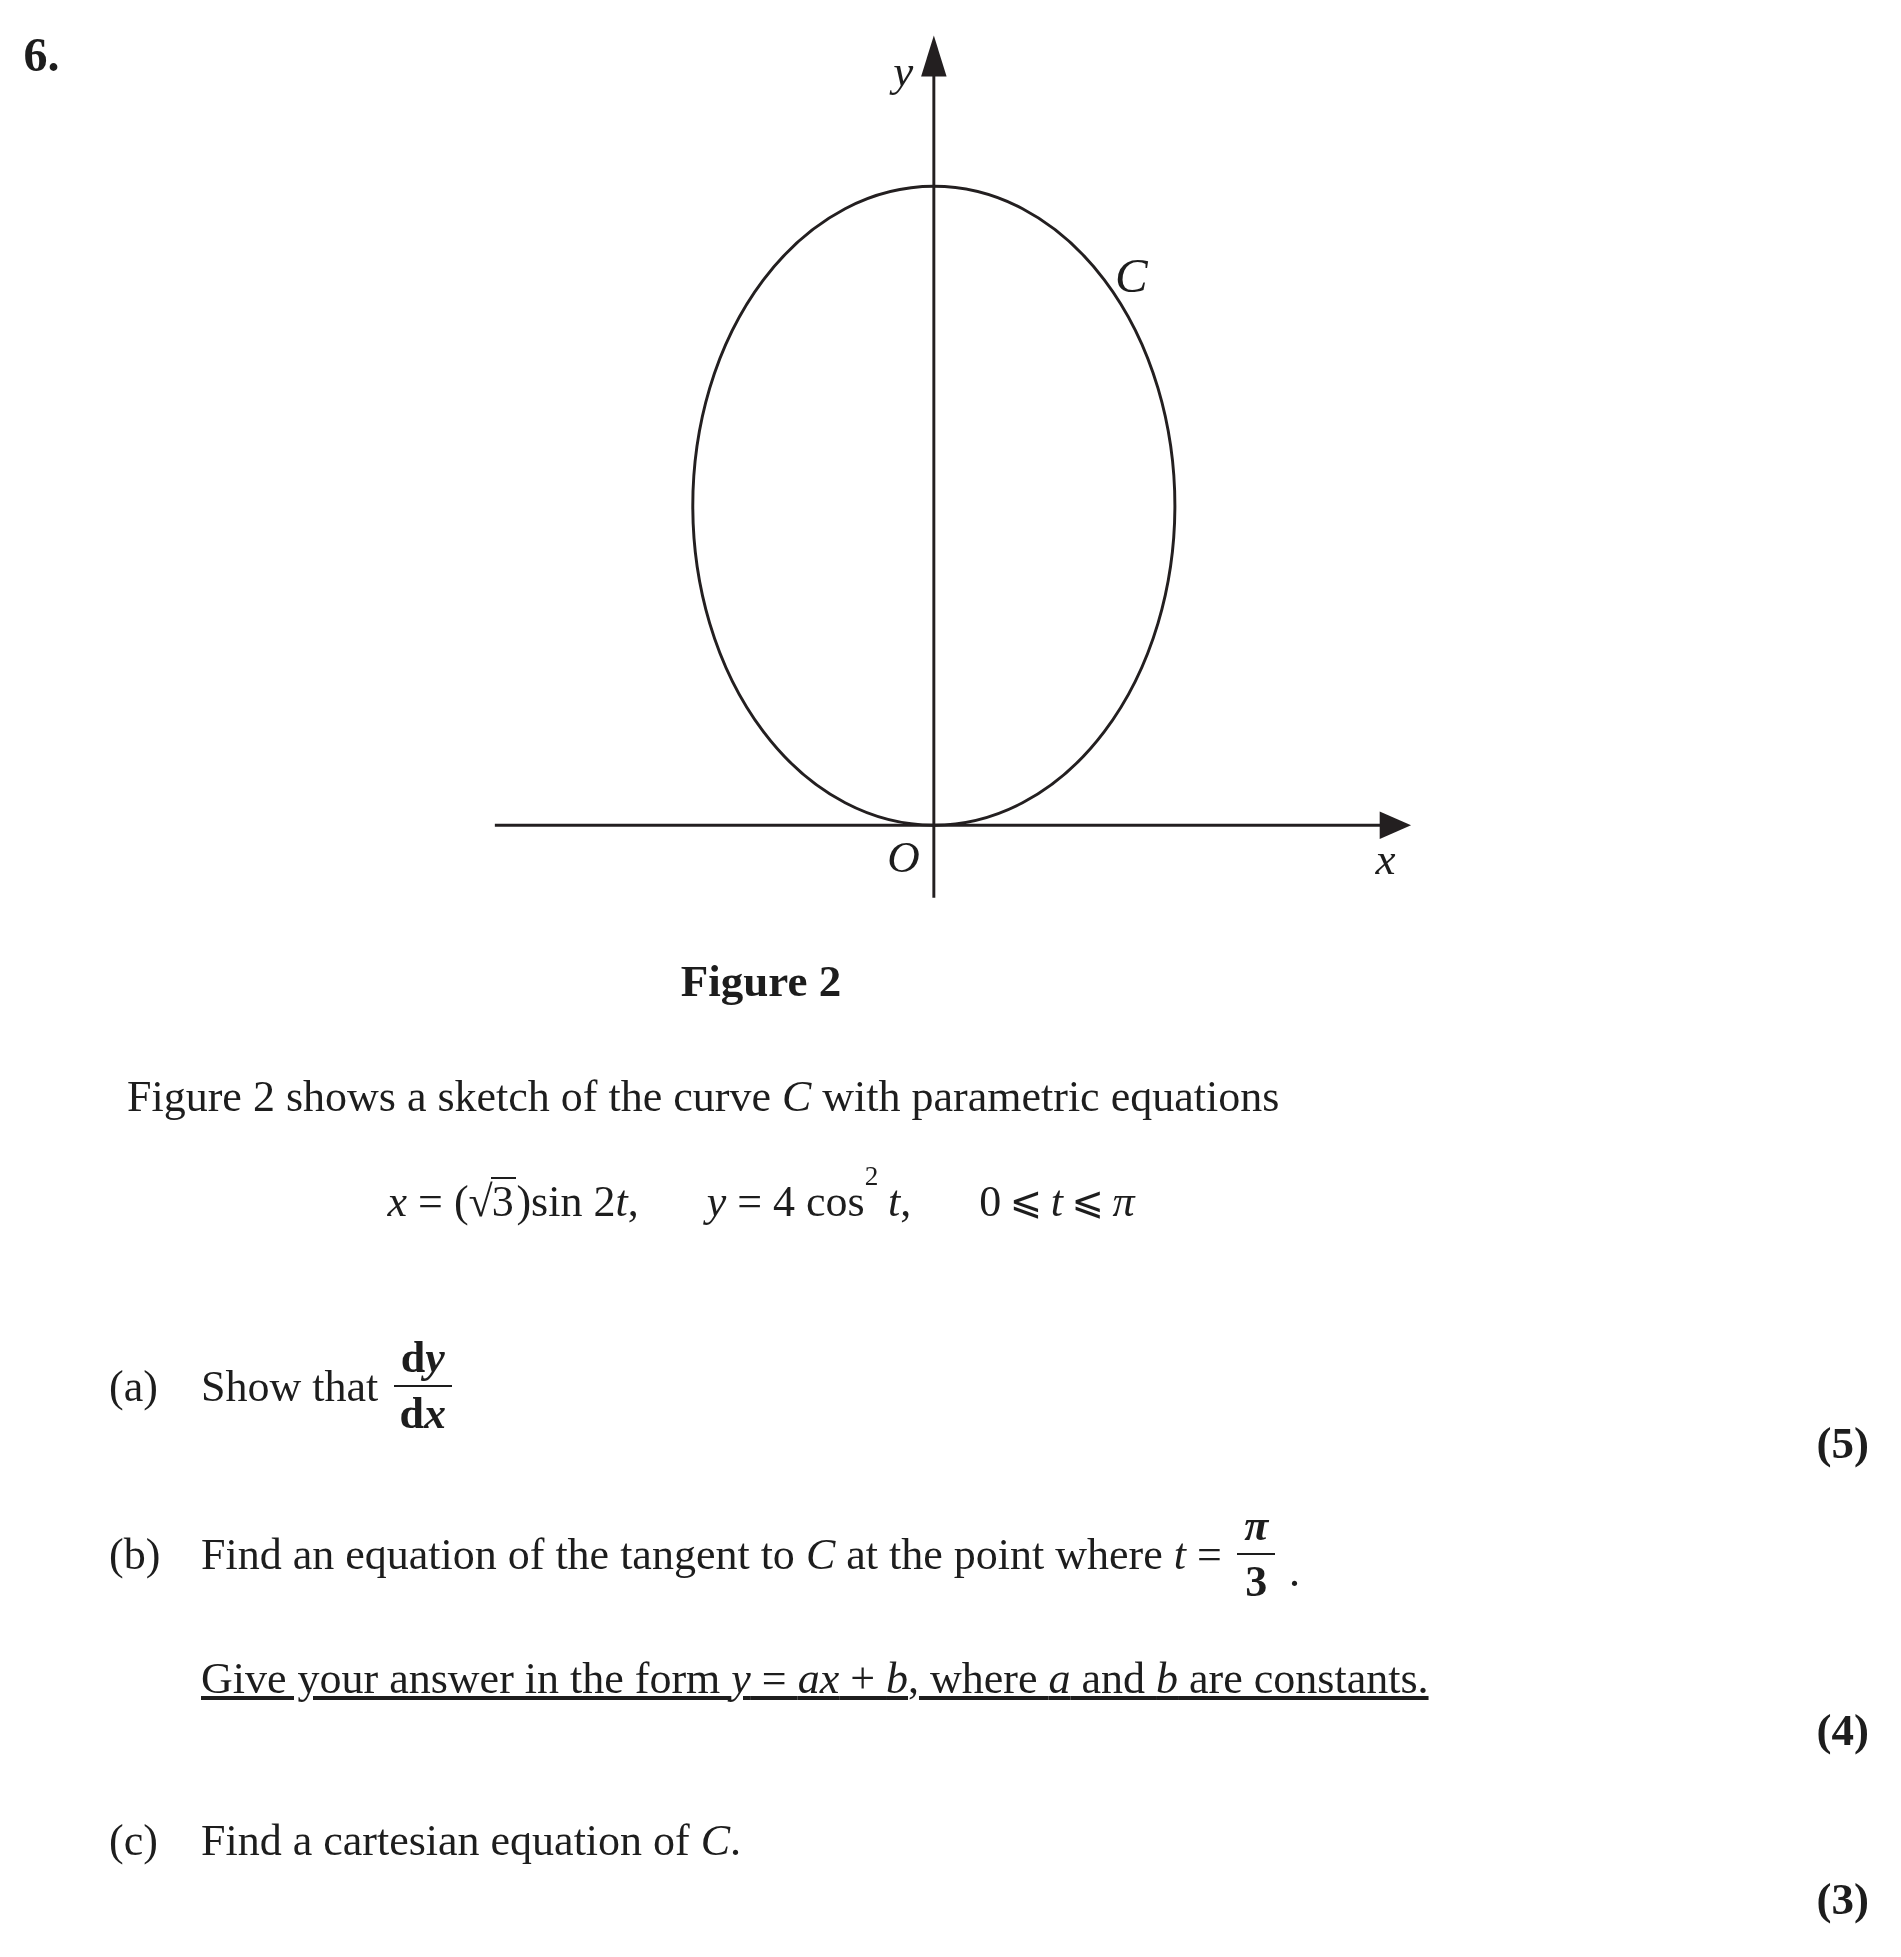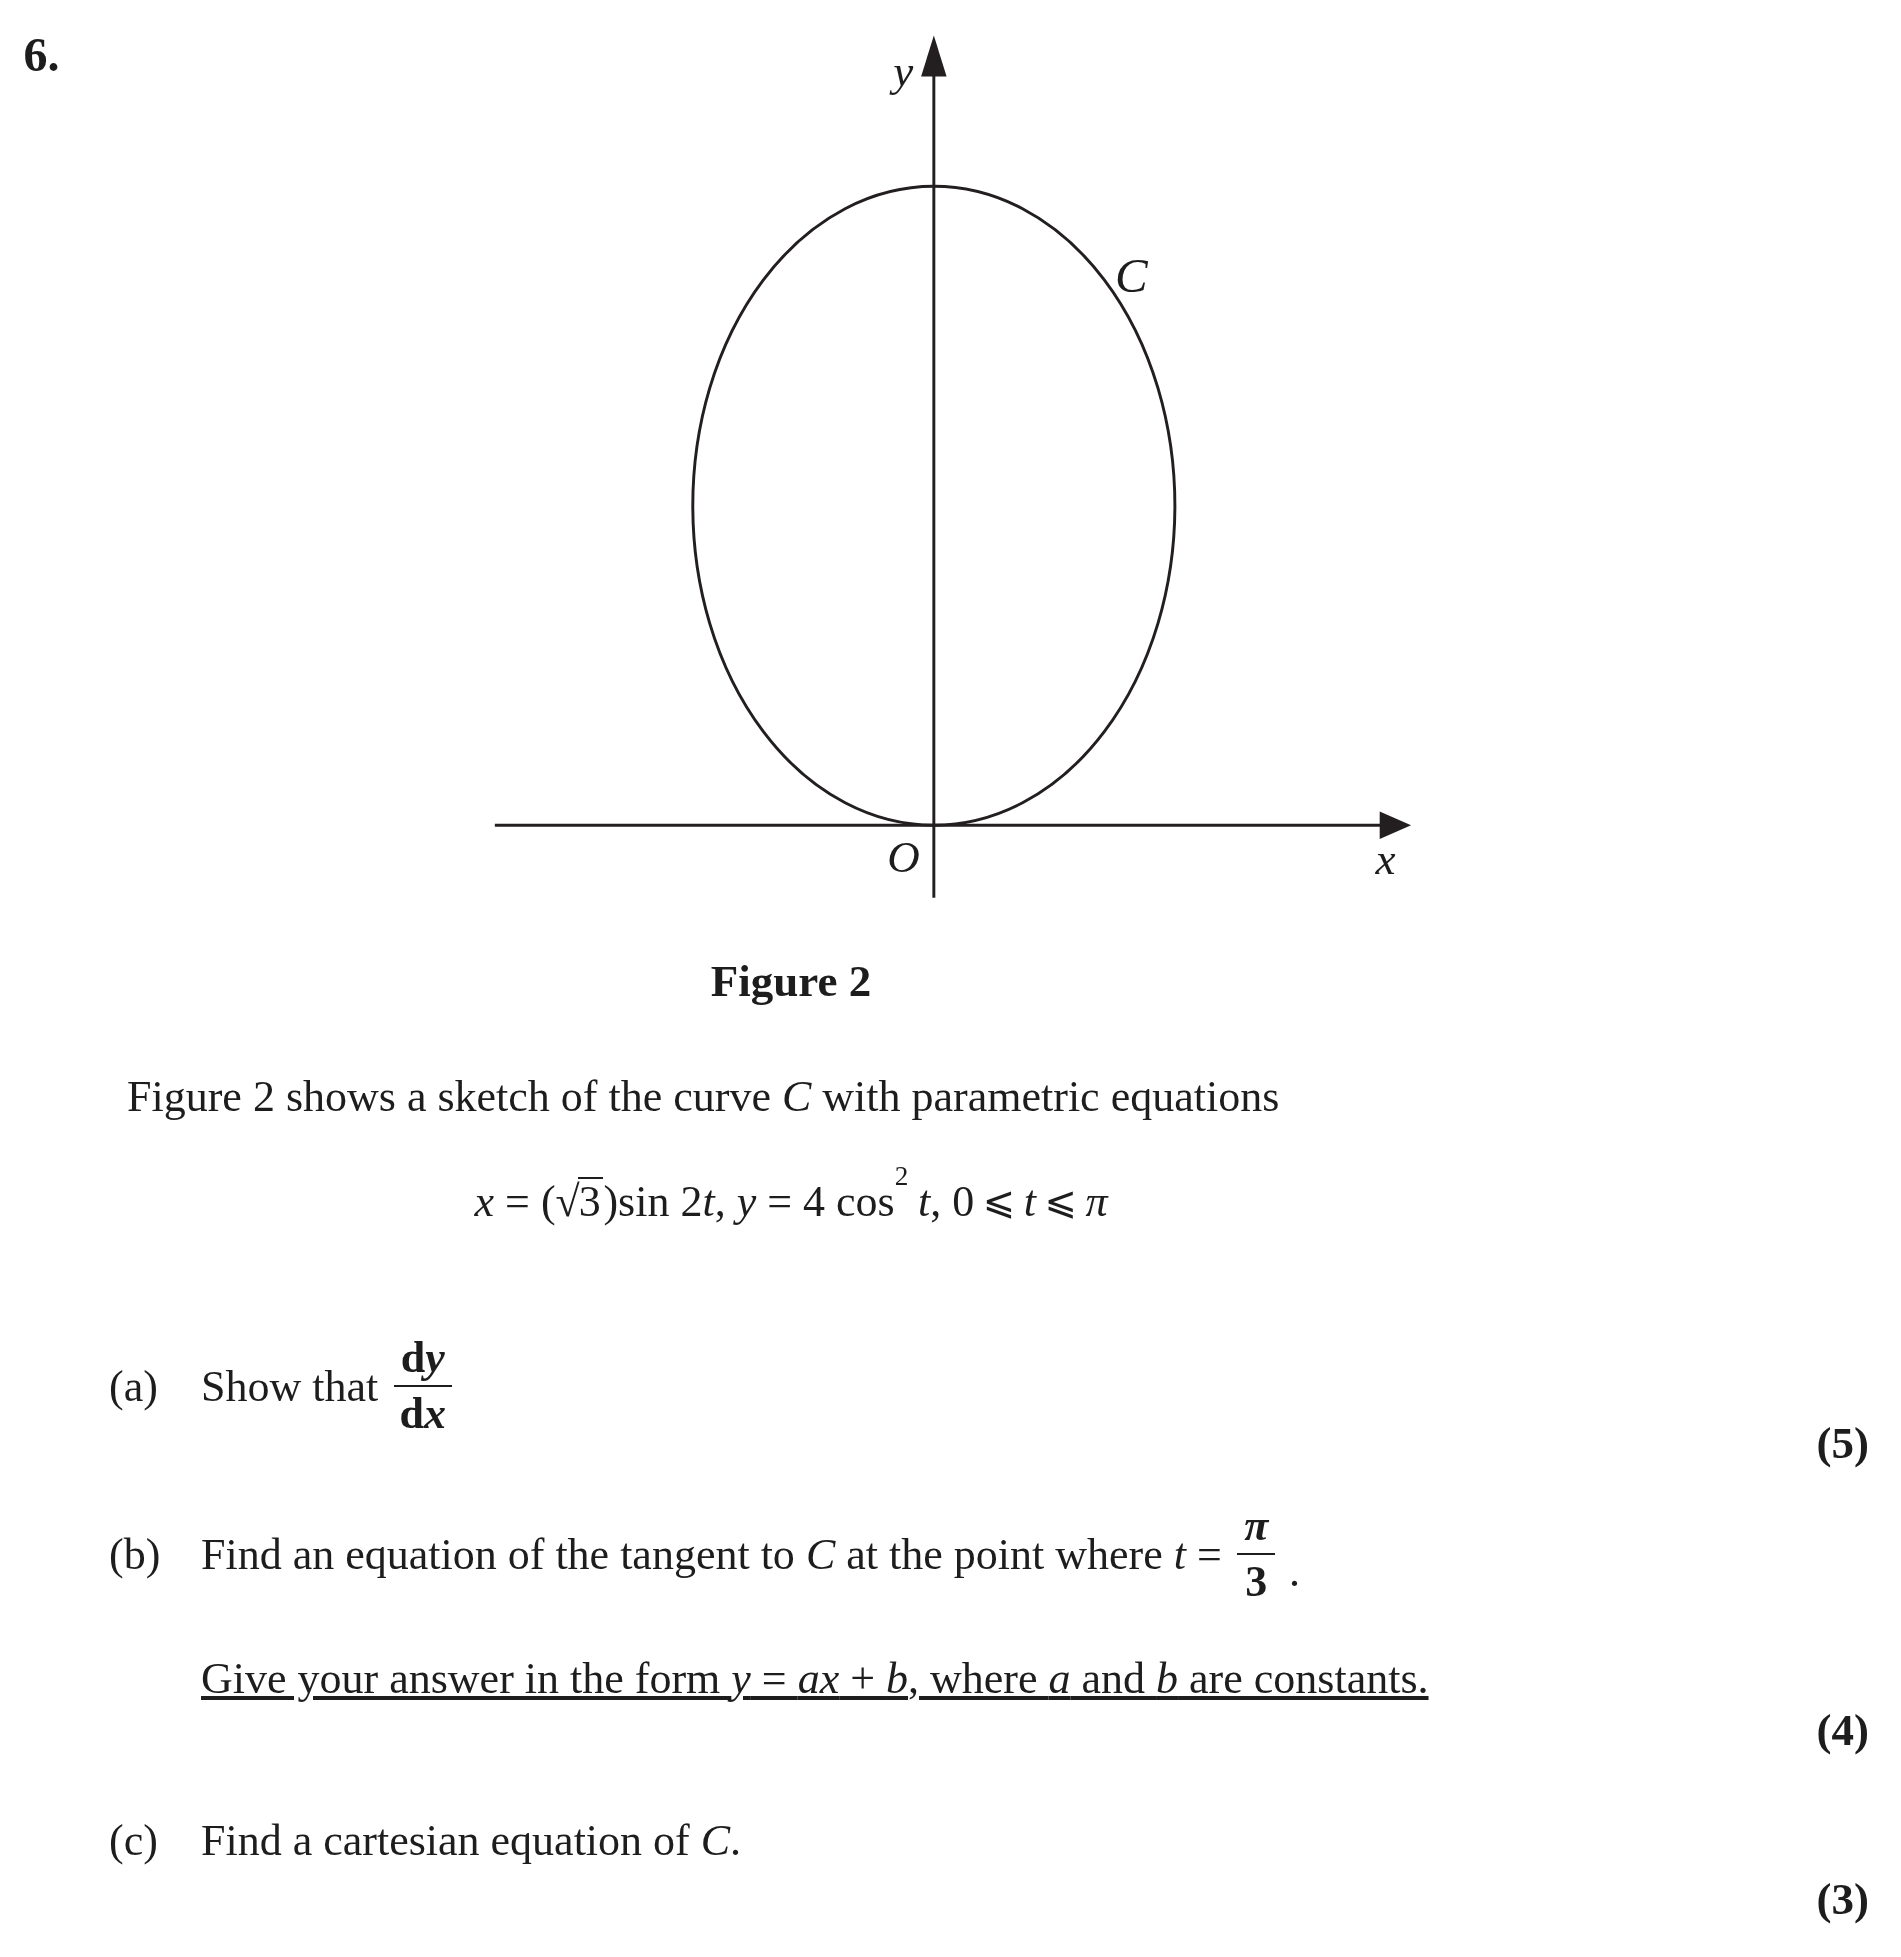--- a/index.html
+++ b/index.html
@@ -7,26 +7,26 @@
     position:relative;
     width:1901px;height:1957px;
     overflow:hidden;
     font-family:"Liberation Serif","DejaVu Serif",serif;
     color:#1d1d1d;
     font-size:44px;
   }
   .abs{position:absolute;}
   .it{font-style:italic;}
   .qnum{left:23.5px;top:27.4px;font-size:48px;font-weight:bold;}
-  .center-line{left:0;width:1522px;text-align:center;padding-left:30px;}
+  .center-line{left:0;width:1522px;text-align:center;}
   .fig-caption{top:955px;font-size:45px;font-weight:bold;}
   .intro{left:127px;top:1071px;}
   .eqline{top:1176px;}
   .eq-seg{white-space:nowrap;}
-  .eq-gap{}
+  .eq-gap{margin-left:57px;}
   .sup{font-size:0.62em;position:relative;top:-0.55em;}
   .sp-l{margin-left:0.22em;}
   .leq{font-family:"DejaVu Sans","DejaVu Serif",serif;font-size:0.88em;margin:0 0.22em;position:relative;top:-0.04em;}
   .sqrt{white-space:nowrap;}
   .rad{display:inline-block;line-height:1;border-top:0.065em solid currentColor;padding:0.03em 0.06em 0 0.03em;margin-left:-0.05em;}
   .part-row{display:flex;align-items:center;left:109px;white-space:nowrap;}
   .part-label{width:92px;flex-shrink:0;}
   .frac{display:inline-flex;flex-direction:column;align-items:center;line-height:1.1;margin:0 13.7px 0 15.7px;font-weight:bold;}
   .frac .num{border-bottom:2.9px solid currentColor;padding:0 6.9px 2.9px;}
   .frac .den{padding-top:2.9px;text-align:center;}

